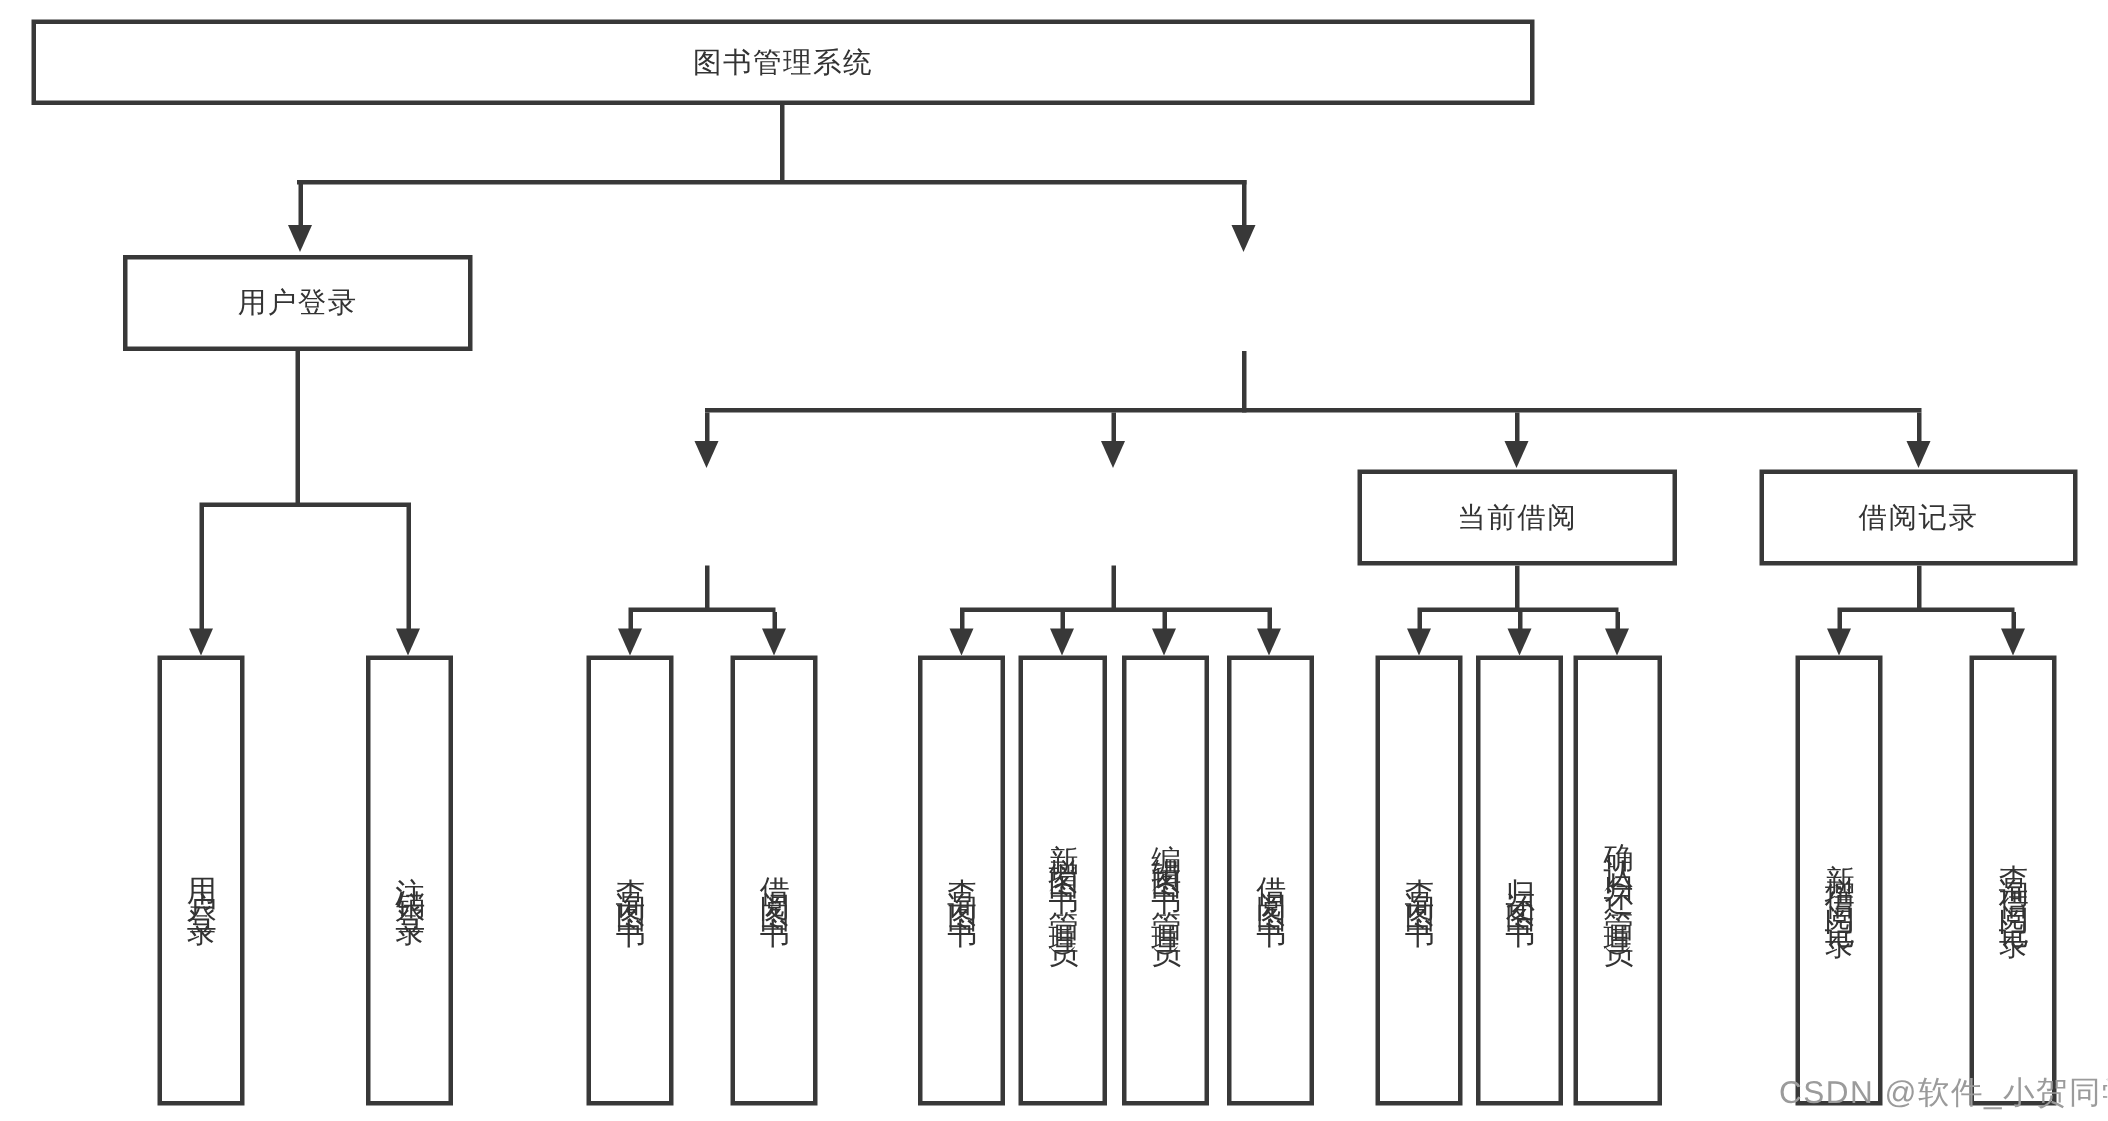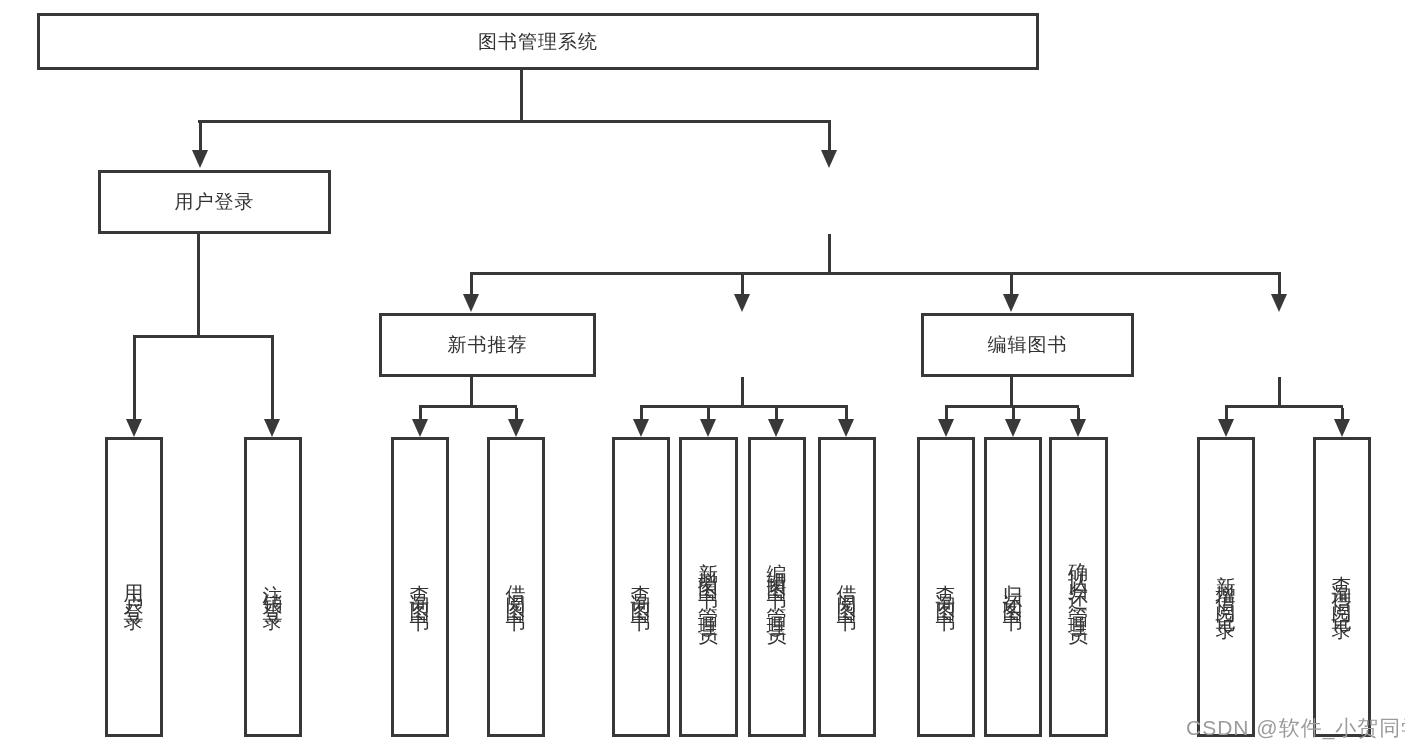--- a/index.html
+++ b/index.html
@@ -11,21 +11,21 @@
     overflow:hidden;
   }
   .box{
     position:absolute;box-sizing:border-box;
     border:3px solid var(--line,#383838);
     background:#ffffff;
     display:flex;align-items:center;justify-content:center;
     color:var(--text,#333333);
     z-index:2;
   }
-  .hbox{font-size:19px;letter-spacing:1px;margin-left:16px;}
+  .hbox{font-size:19px;letter-spacing:1px;}
   .vbox span{
     writing-mode:vertical-rl;
     text-orientation:mixed;
     font-size:20px;
     letter-spacing:9px;
     line-height:1.1;
     white-space:nowrap;
   }
   .hline,.vline{position:absolute;background:var(--line,#383838);z-index:1;}
   .hline{height:3px;}
@@ -77,25 +77,25 @@
   <div class="hline" style="left:470px;top:272px;width:811px"></div>
   <div class="vline" style="left:470px;top:275px;height:20px"></div>
   <div class="vline" style="left:741px;top:275px;height:20px"></div>
   <div class="vline" style="left:1010px;top:275px;height:20px"></div>
   <div class="vline" style="left:1278px;top:275px;height:20px"></div>
   <div class="ah" style="left:463px;top:294px"></div>
   <div class="ah" style="left:734px;top:294px"></div>
   <div class="ah" style="left:1003px;top:294px"></div>
   <div class="ah" style="left:1271px;top:294px"></div>
 
-  <div class="box hbox" style="left:363px;top:313px;width:217px;height:64px">
-    <span>新书推荐</span>
+  <div class="box hbox" style="left:905px;top:313px;width:213px;height:64px">
+    <span>当前借阅</span>
   </div>
-  <div class="box hbox" style="left:905px;top:313px;width:213px;height:64px">
-    <span>编辑图书</span>
+  <div class="box hbox" style="left:1173px;top:313px;width:212px;height:64px">
+    <span>借阅记录</span>
   </div>
 
   <div class="vline" style="left:470px;top:377px;height:31px"></div>
   <div class="hline" style="left:419px;top:405px;width:98px"></div>
   <div class="vline" style="left:419px;top:408px;height:14px"></div>
   <div class="vline" style="left:515px;top:408px;height:14px"></div>
   <div class="ah" style="left:412px;top:419px"></div>
   <div class="ah" style="left:508px;top:419px"></div>
 
   <div class="vline" style="left:741px;top:377px;height:31px"></div>

